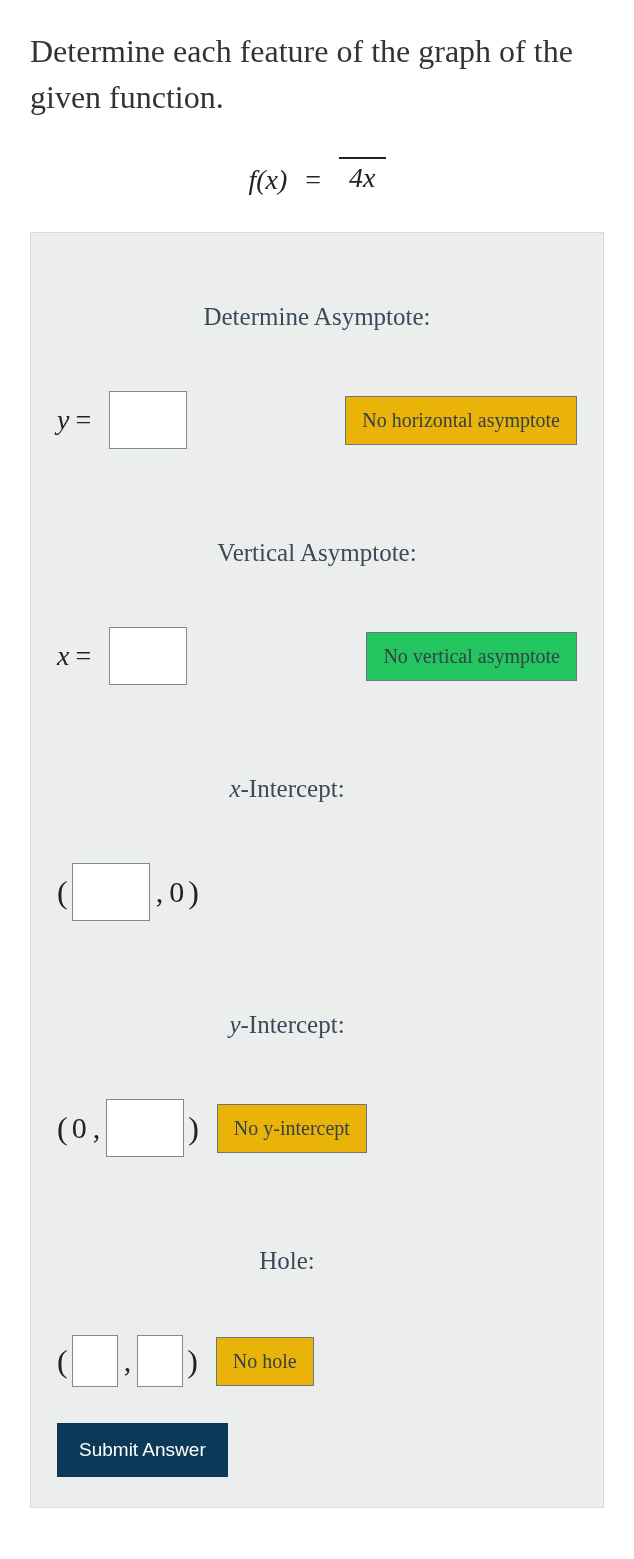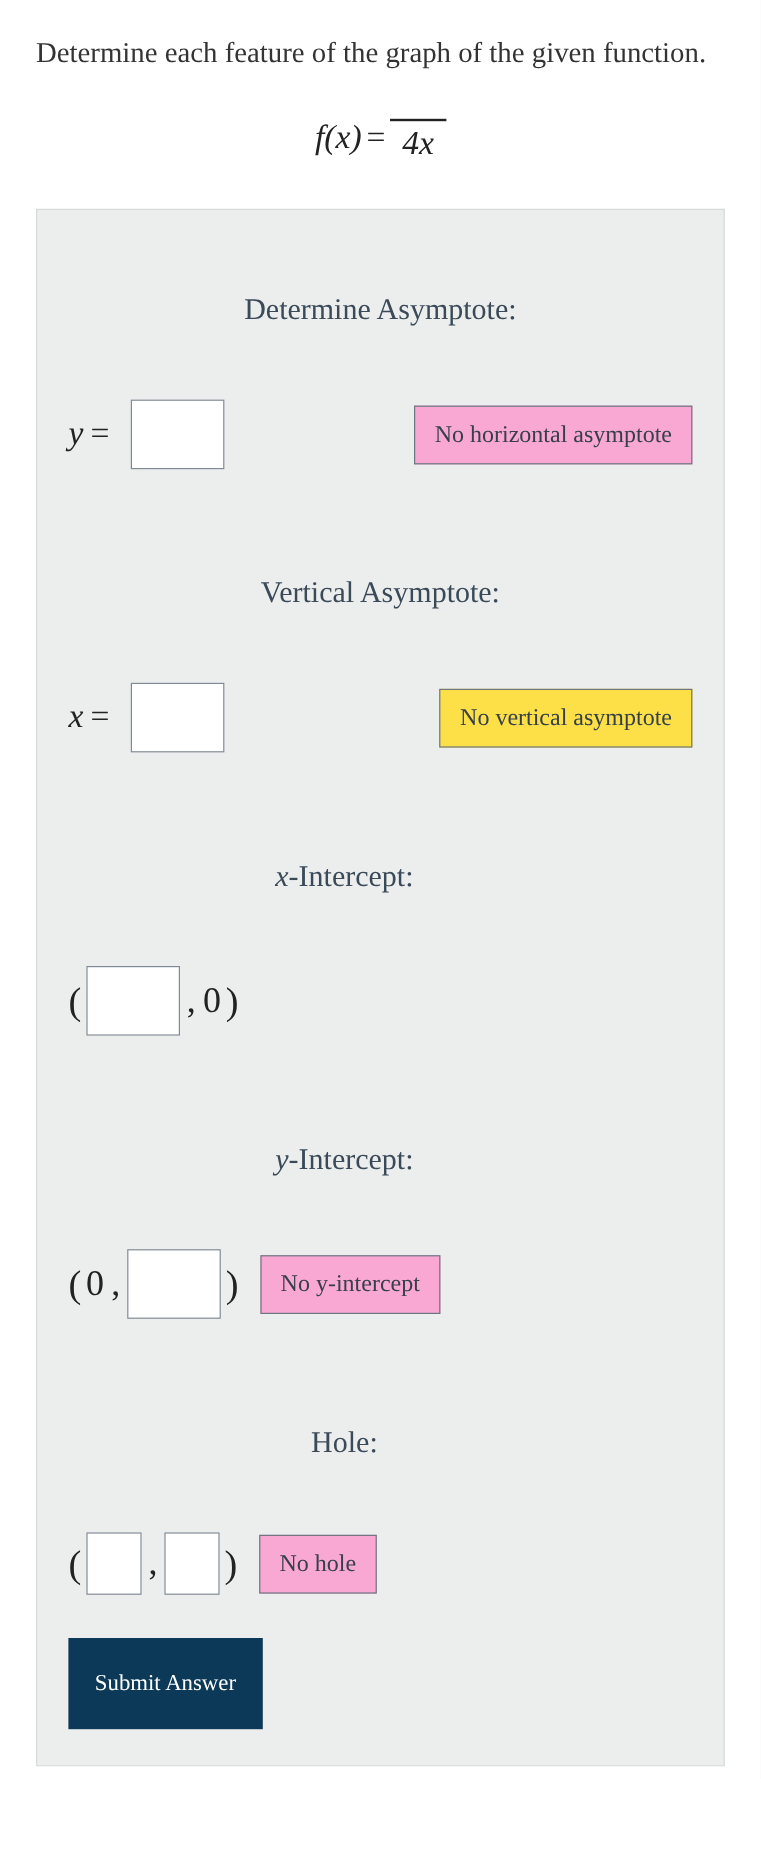--- a/index.html
+++ b/index.html
@@ -7,34 +7,35 @@
     margin: 0;
     font-family: Georgia, 'Times New Roman', serif;
     color: #333;
     background: #fff;
     width: 634px;
   }
   .page {
     padding: 28px 30px 0 30px;
   }
   .prompt {
-    font-size: 24px;
+    font-size: 32px;
     line-height: 1.45;
     color: #333;
     margin-bottom: 36px;
   }
   .equation {
     text-align: center;
     font-size: 28px;
     font-style: italic;
     color: #222;
     margin: 0 auto 36px auto;
     display: flex;
     justify-content: center;
-    align-items: flex-start;
+    align-items: flex-end;
+    gap: 14px;
   }
   .equation .lhs { white-space: nowrap; }
   .equation .eq { font-style: normal; margin: 0 4px;}
   .frac {
     display: inline-flex;
     flex-direction: column;
     align-items: center;
     font-style: normal;
     line-height: 1.2;
   }
@@ -94,46 +95,46 @@
     width: 46px;
     height: 52px;
     border: 1.5px solid #7f8a95;
     background: #fff;
     font-size: 20px;
     text-align: center;
     font-family: inherit;
   }
   .choice-btn {
     border: 1.5px solid #6b7680;
-    background: #f9a8d4;
+    background: #eab308;
     color: #374049;
     font-size: 20px;
     padding: 12px 16px;
     font-family: Georgia, serif;
     cursor: pointer;
   }
   .choice-btn.pressed {
-    background: #fde047;
+    background: #22c55e;
   }
   .coord-group {
     display: flex;
     align-items: center;
     font-size: 30px;
     color: #222;
     gap: 4px;
   }
   .coord-group .paren { font-size: 32px; }
   .coord-group .comma { margin: 0 2px; }
   .submit-btn {
     background: #0b3957;
     color: #fff;
     border: none;
     font-size: 19px;
-    padding: 27px 22px;
-    font-family: Liberation Serif, serif;
+    padding: 16px 22px;
+    font-family: Liberation Sans, sans-serif;
     cursor: pointer;
     margin-left: 6px;
   }
   .spacer-right { margin-left: auto; }
 </style>
 </head>
 <body>
 
 <div class="page">
 

